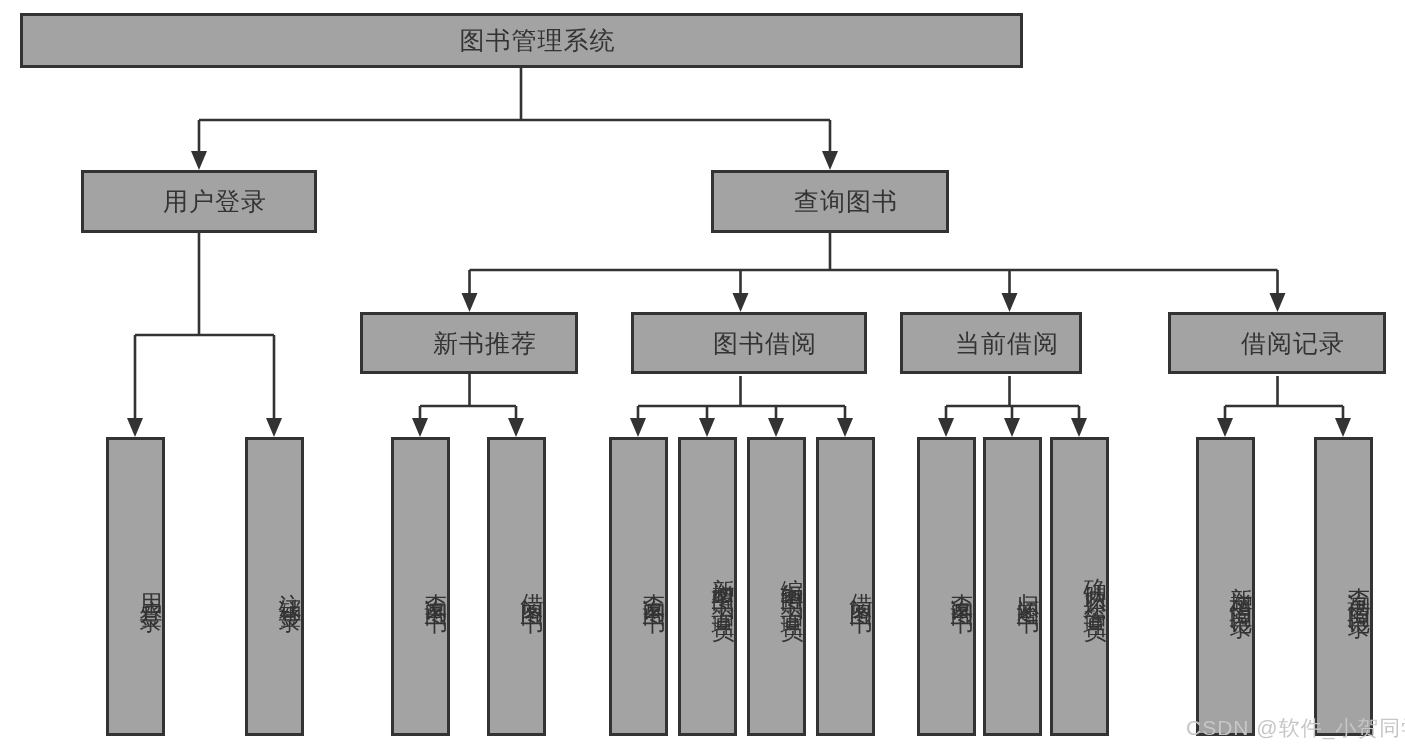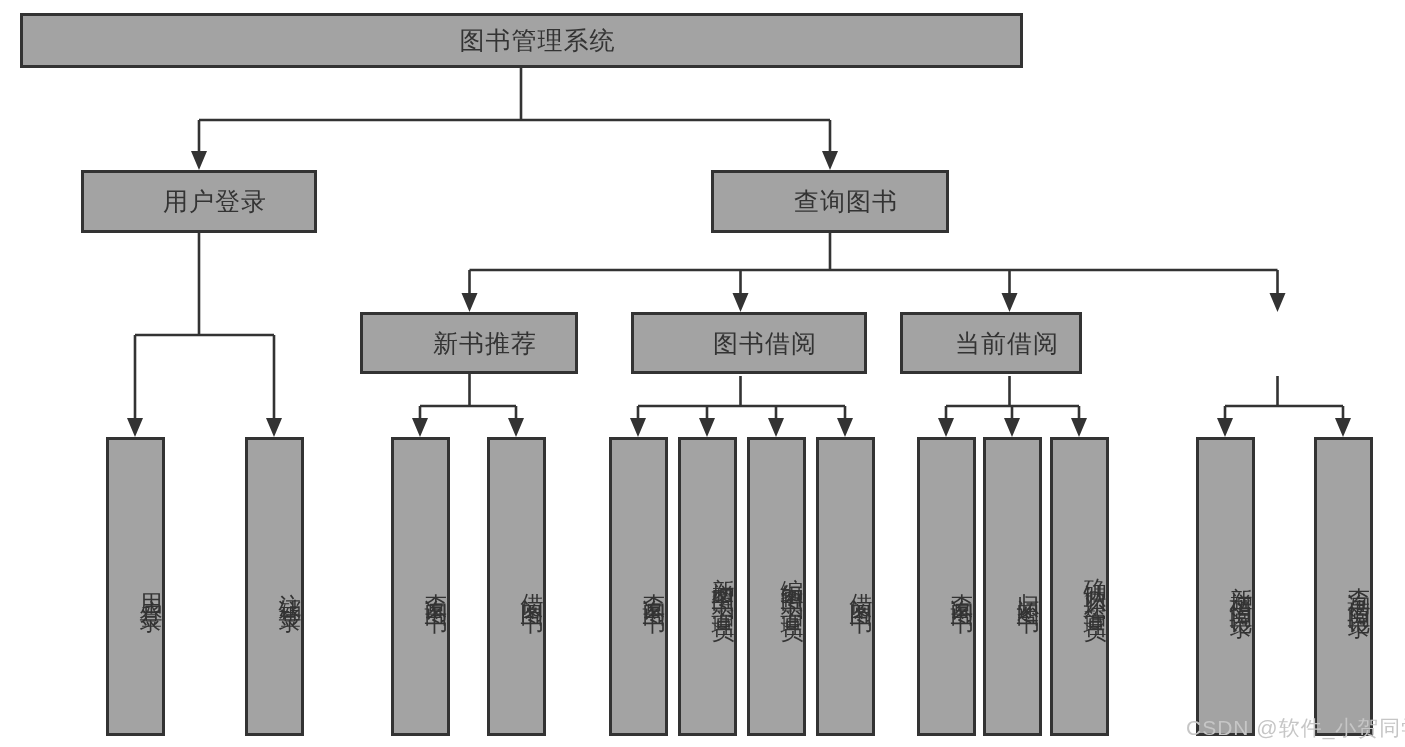--- a/index.html
+++ b/index.html
@@ -101,20 +101,23 @@
 
   <div class="node node-h" style="left:360px; top:312px; width:218px; height:62px;">
     <span>新书推荐</span>
   </div>
   <div class="node node-h" style="left:631px; top:312px; width:236px; height:62px;">
     <span>图书借阅</span>
   </div>
   <div class="node node-h" style="left:900px; top:312px; width:182px; height:62px;">
     <span>当前借阅</span>
   </div>
+  <div class="node node-h" style="left:1168px; top:312px; width:218px; height:62px;">
+    <span>借阅记录</span>
+  </div>
 
   <div class="node node-v" style="left:105.5px; top:437px; width:59px; height:299px;">
     <span class="vtext">用户登录</span>
   </div>
   <div class="node node-v" style="left:244.5px; top:437px; width:59px; height:299px;">
     <span class="vtext">注销登录</span>
   </div>
 
   <div class="node node-v" style="left:390.5px; top:437px; width:59px; height:299px;">
     <span class="vtext">查询图书</span>

